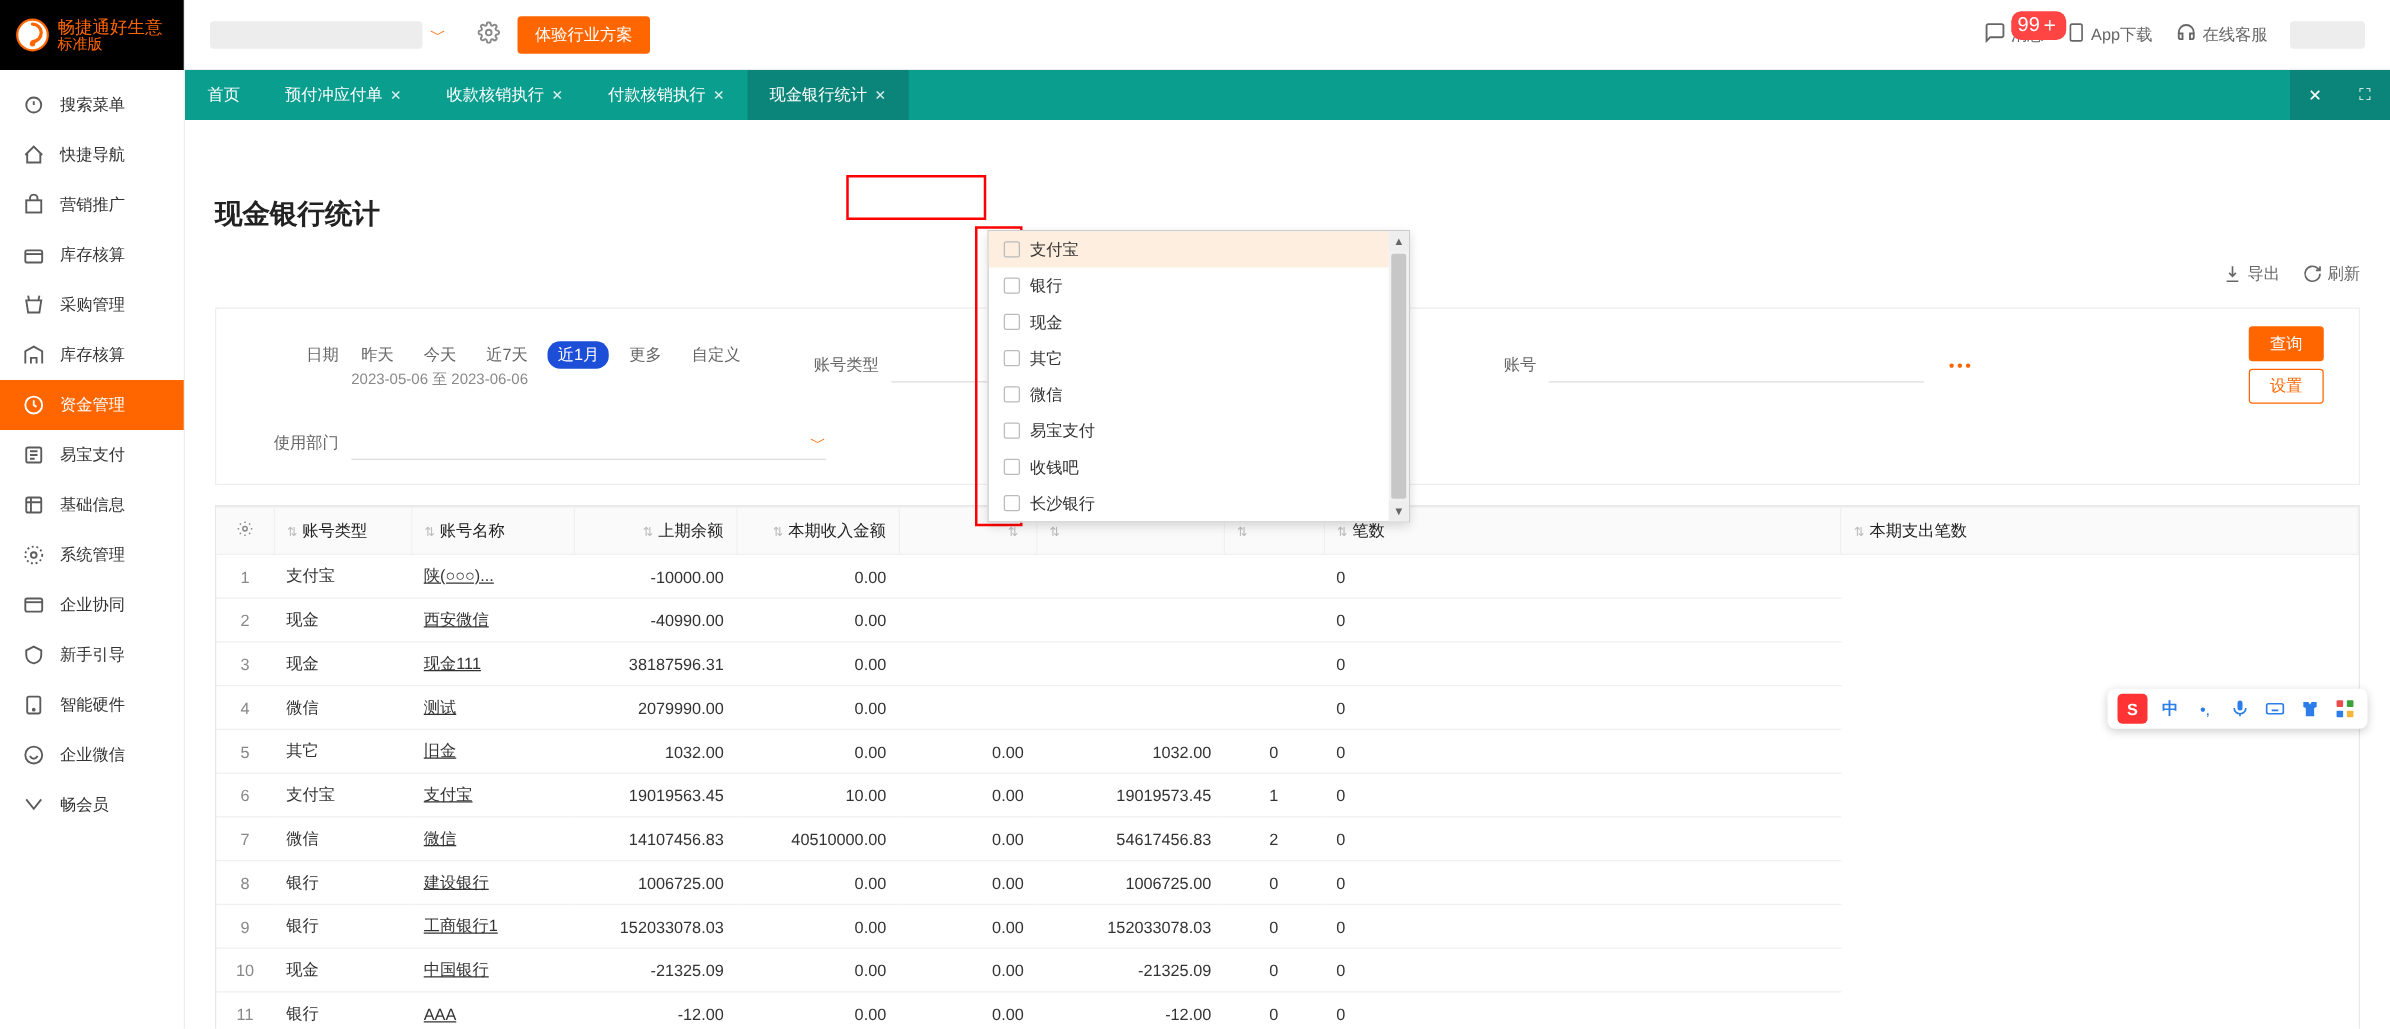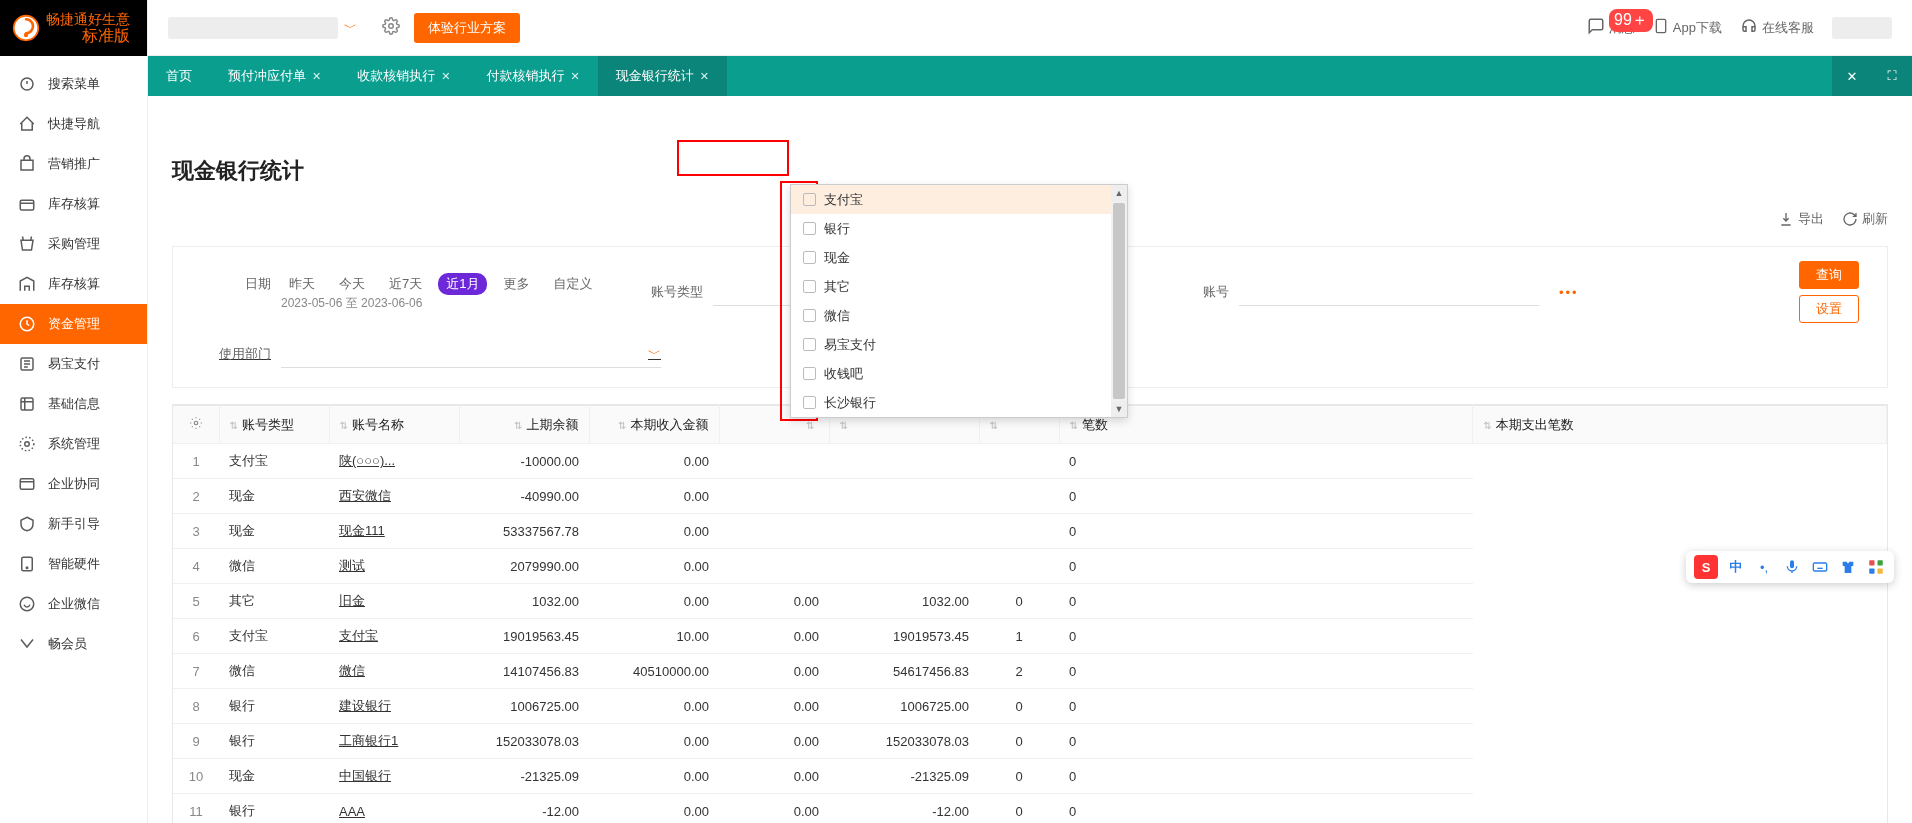--- a/index.html
+++ b/index.html
@@ -49,23 +49,22 @@
       display: flex;
       flex-direction: column;
       line-height: 1.1;
     }
     .logo-name {
       font-size: 14px;
       color: #f60;
       font-weight: 500;
     }
     .logo-edition {
-      font-size: 16px;
+      font-size: 12px;
       color: #f60;
-      text-align: right;
     }
     .sidebar-menu {
       flex: 1;
       padding-top: 8px;
     }
     .sidebar-item {
       height: 40px;
       display: flex;
       align-items: center;
       padding: 0 18px;
@@ -167,29 +166,29 @@
     .title-actions { margin-left: auto; display: flex; gap: 18px; color: #666; }
     .title-actions span { display: flex; align-items: center; gap: 4px; cursor: pointer; margin-top: 48px; }
     
     .filter-panel {
       margin-top: 18px;
       border: 1px solid #eee;
       padding: 14px 28px;
       position: relative;
     }
     .filter-row { display: flex; align-items: center; min-height: 38px; }
-    .filter-row + .filter-row { margin-top: 12px; text-decoration: underline; }
+    .filter-row + .filter-row { margin-top: 12px; }
     .filter-label { width: 70px; text-align: right; color: #666; margin-right: 10px; }
     .date-options { display: flex; align-items: center; gap: 8px; color: #666; }
     .date-pill {
       padding: 2px 8px;
       cursor: pointer;
       border-radius: 10px;
     }
-    .date-pill.active { background: #6d28d9; color: #fff; }
+    .date-pill.active { background: #1d4ed8; color: #fff; }
     .date-range { font-size: 12px; color: #888; margin-left: 0; margin-top: 4px; }
     .filter-input {
       position: relative;
     }
     .filter-input.wide { width: 380px; }
     .filter-input .box { border-bottom: 1px solid #ddd; height: 28px; display: flex; align-items: center; }
     .acct-type-highlight {
       position: absolute;
       border: 2px solid #f00;
       pointer-events: none;
@@ -664,21 +663,21 @@
                 <td class="num">0.00</td>
                 <td class="num"></td>
                 <td class="num"></td>
                 <td class="center"></td>
                 <td>0</td>
               </tr>
               <tr>
                 <td class="idx">3</td>
                 <td>现金</td>
                 <td><span class="acct-link">现金111</span></td>
-                <td class="num">53337567.78</td>
+                <td class="num">38187596.31</td>
                 <td class="num">0.00</td>
                 <td class="num"></td>
                 <td class="num"></td>
                 <td class="center"></td>
                 <td>0</td>
               </tr>
               <tr>
                 <td class="idx">4</td>
                 <td>微信</td>
                 <td><span class="acct-link">测试</span></td>

